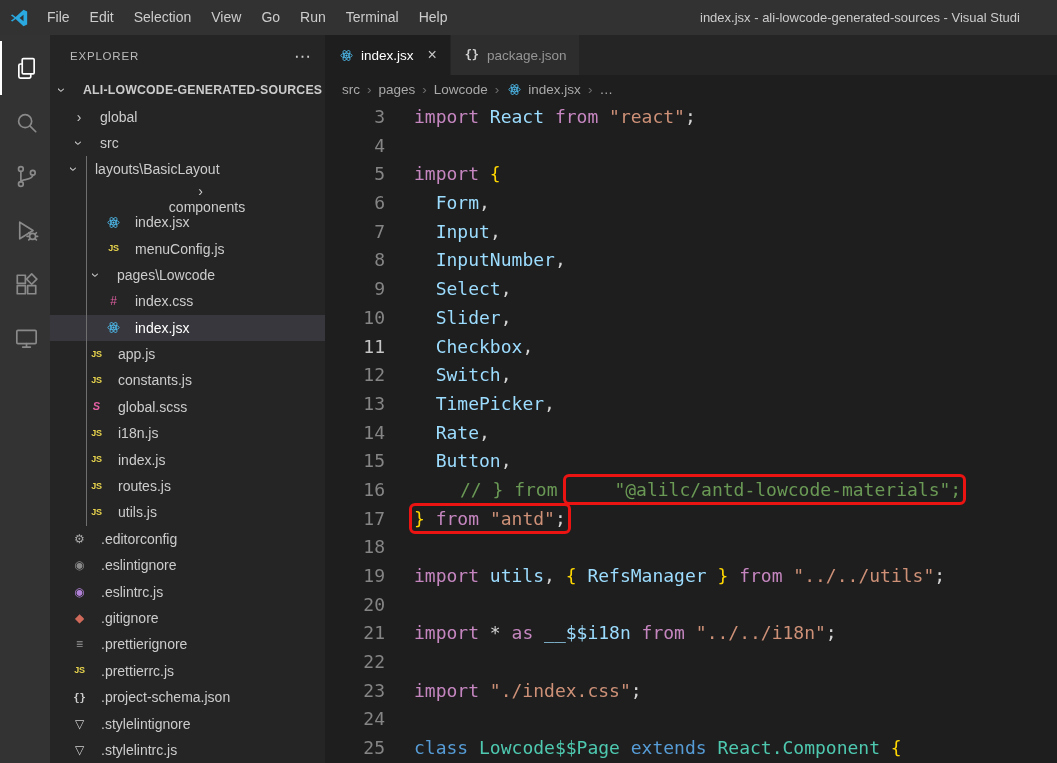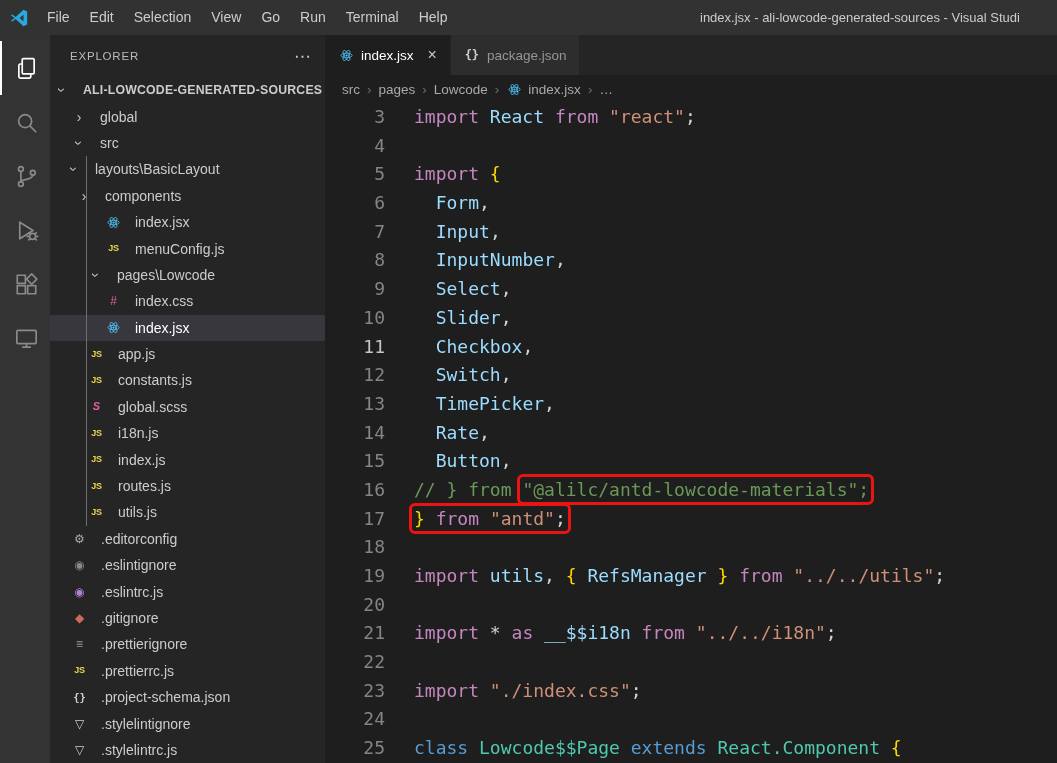--- a/index.html
+++ b/index.html
@@ -57,21 +57,21 @@
   .ln { flex:none; width:60px; text-align:right; color:#858585; }
   .ln.cur { color:#c6c6c6; }
   .lc { margin-left:29px; white-space:pre; }
 
   .tk-k  { color:var(--kw,#c586c0); }
   .tk-k2 { color:var(--kw2,#569cd6);margin-top:12px; }
   .tk-v  { color:var(--variable,#9cdcfe); }
   .tk-s  { color:var(--string,#ce9178); }
   .tk-p  { color:var(--punct,#d4d4d4); }
   .tk-b  { color:var(--brace,#ffd700); }
-  .tk-c  { color:var(--comment,#6a9955); }
+  .tk-c  { color:var(--comment,#6a9955);margin-left:46px; }
   .tk-cl { color:var(--classname,#4ec9b0); }
   .redbox { outline:3px solid var(--annotation,#ec1313); outline-offset:2px; border-radius:1px; }
 </style>
 </head>
 <body>
 
 <div class="titlebar">
   <span class="logo">
     <svg viewBox="0 0 24 24" width="20" height="20">
       <path fill="#2aa8e0" d="M17.4 2.2 21.8 4.3 21.8 19.7 17.4 21.8 7.9 13.1 4 16.1 2.2 15.2 6.6 12 2.2 8.8 4 7.9 7.9 10.9 Z"></path>
@@ -152,21 +152,21 @@
           <span class="tree-label">global</span>
         </div>
         <div class="tree-row" style="padding-left: 21px;">
           <span class="chev exp"></span>
           <span class="tree-label">src</span>
         </div>
         <div class="tree-row" style="padding-left: 16px;">
           <span class="chev exp"></span>
           <span class="tree-label">layouts\BasicLayout</span>
         </div>
-        <div class="tree-row" style="padding-left: 26px;">
+        <div class="tree-row" style="padding-left: 26px; flex-direction: column;">
           <span class="chev"></span>
           <span class="tree-label">components</span>
         </div>
         <div class="tree-row" style="padding-left: 55px;">
           <span class="ficon">
             <svg viewBox="0 0 24 24" width="15" height="15">
               <g fill="none" stroke="#4fc3f7" stroke-width="1.3">
                 <ellipse cx="12" cy="12" rx="9" ry="3.6"></ellipse>
                 <ellipse cx="12" cy="12" rx="9" ry="3.6" transform="rotate(60 12 12)"></ellipse>
                 <ellipse cx="12" cy="12" rx="9" ry="3.6" transform="rotate(120 12 12)"></ellipse>

